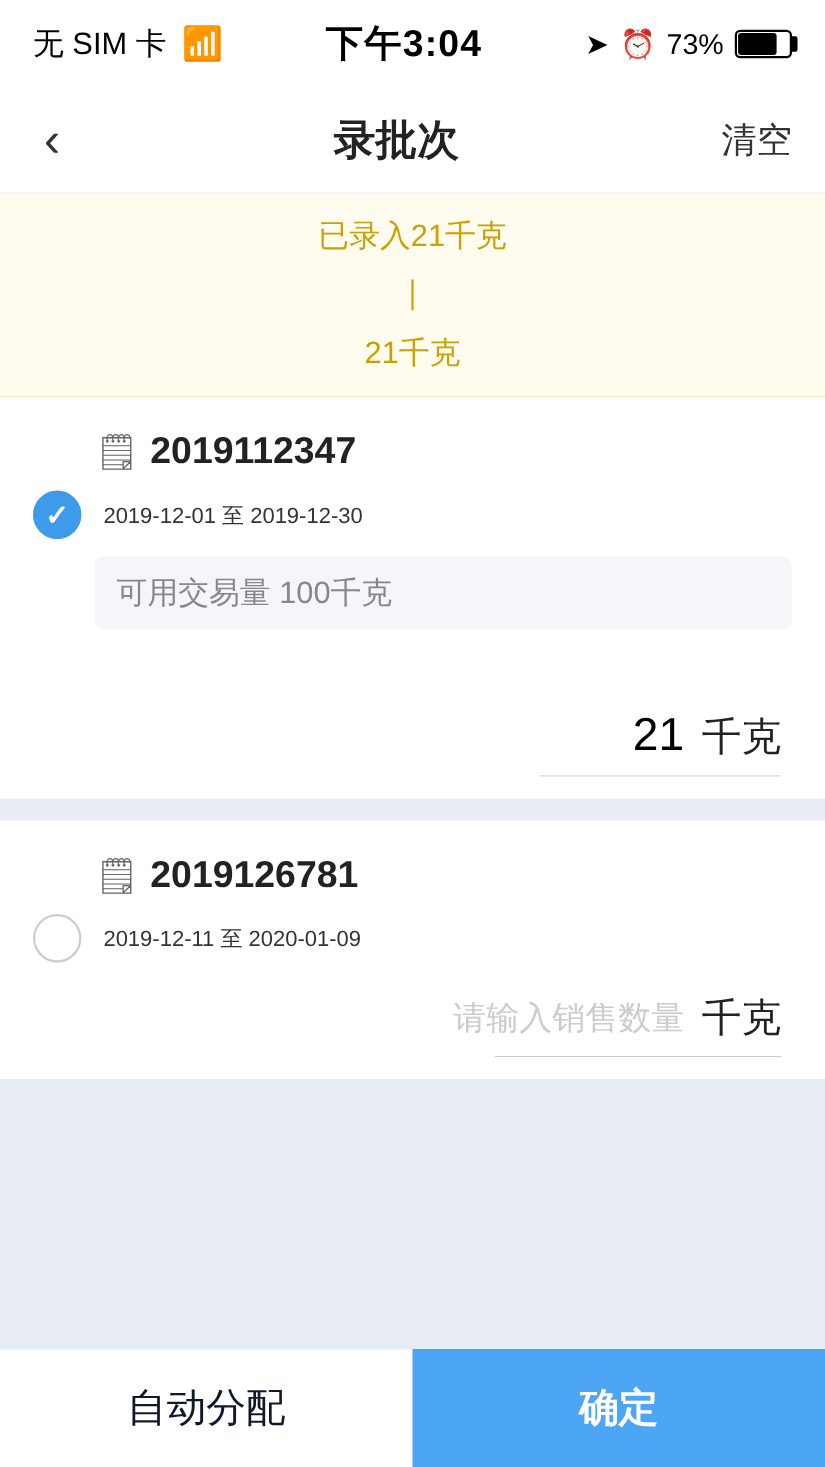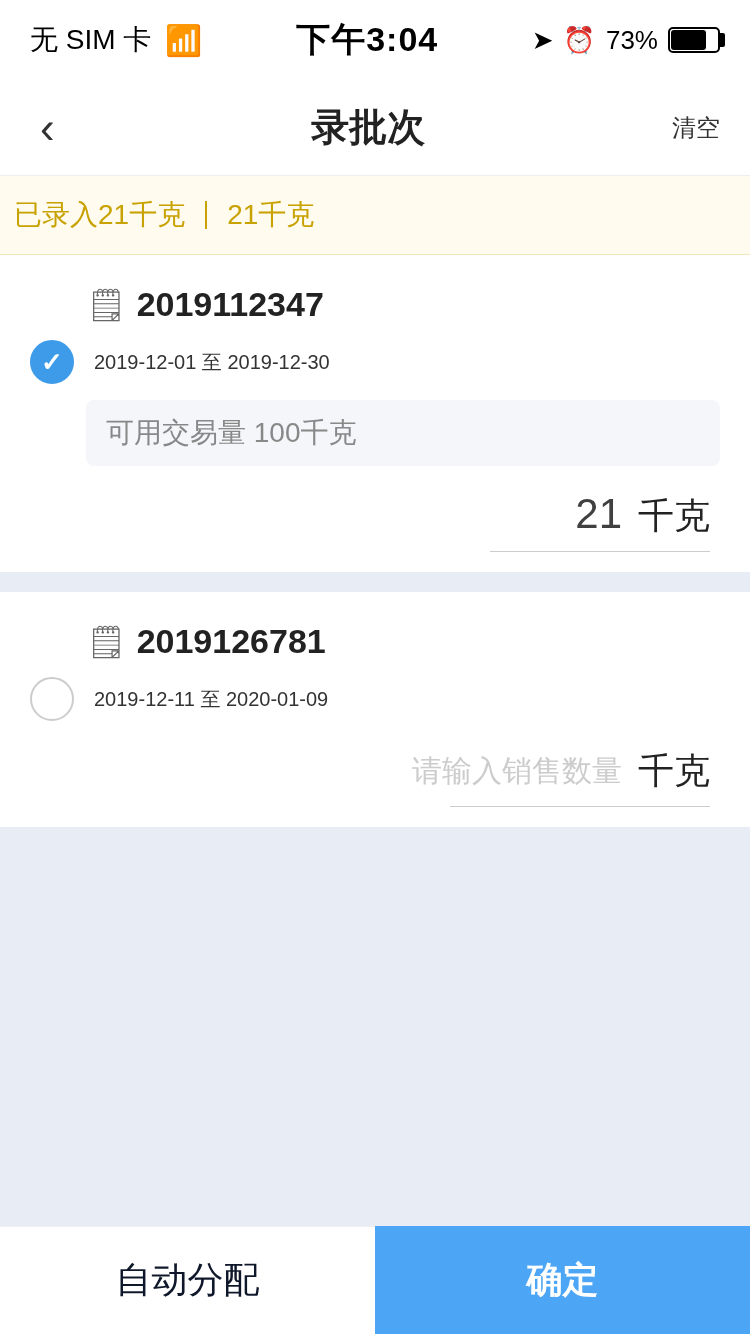--- a/index.html
+++ b/index.html
@@ -88,34 +88,35 @@
       color: #333;
       cursor: pointer;
       padding: 10px;
     }
     .nav-title {
       font-size: 38px;
       font-weight: 600;
       color: #222;
     }
     .nav-clear {
-      font-size: 24px;
+      font-size: 32px;
       color: #333;
       cursor: pointer;
     }
 
     
     .info-bar {
       width: 750px;
       background: #fffbee;
-      padding: 20px 14px;
+      padding: 20px 30px;
       display: flex;
       align-items: center;
       gap: 20px;
       border-bottom: 1px solid #f0e8c0;
+      flex-direction: column;
     }
     .info-item {
       font-size: 28px;
       color: #c8a200;
       font-weight: 500;
     }
     .info-divider {
       width: 2px;
       height: 28px;
       background: #c8a200;
@@ -194,22 +195,23 @@
       padding: 0 40px 10px 30px;
       gap: 16px;
     }
     .amount-input-container {
       display: flex;
       align-items: baseline;
       gap: 16px;
     }
     .amount-value {
       font-size: 42px;
-      color: #404040;
+      color: #000000;
       font-weight: 400;
+      margin-top: 48px;
     }
     .amount-unit {
       font-size: 36px;
       color: #222;
     }
     .amount-underline {
       width: 220px;
       height: 1px;
       background: #ccc;
       margin: 0 40px 0 auto;

